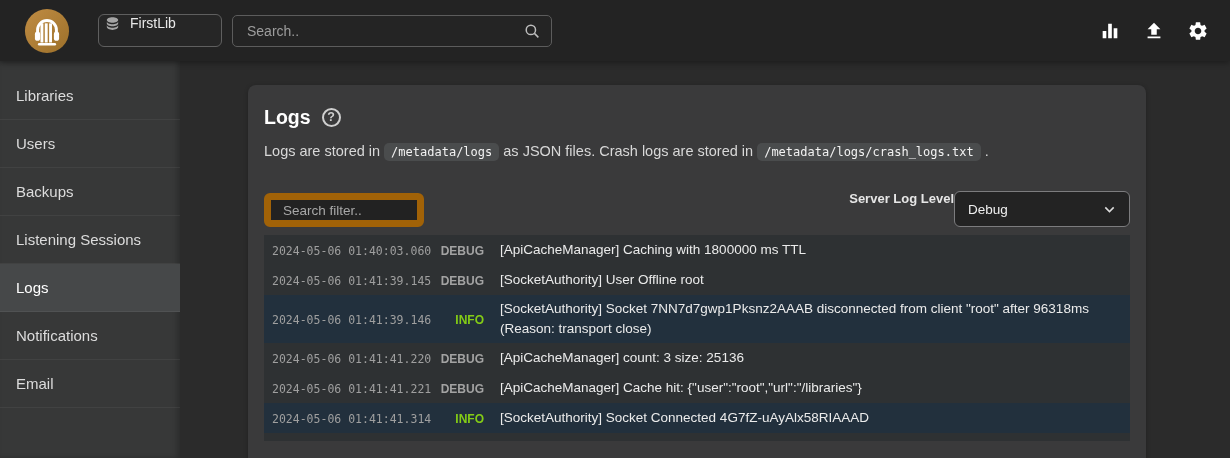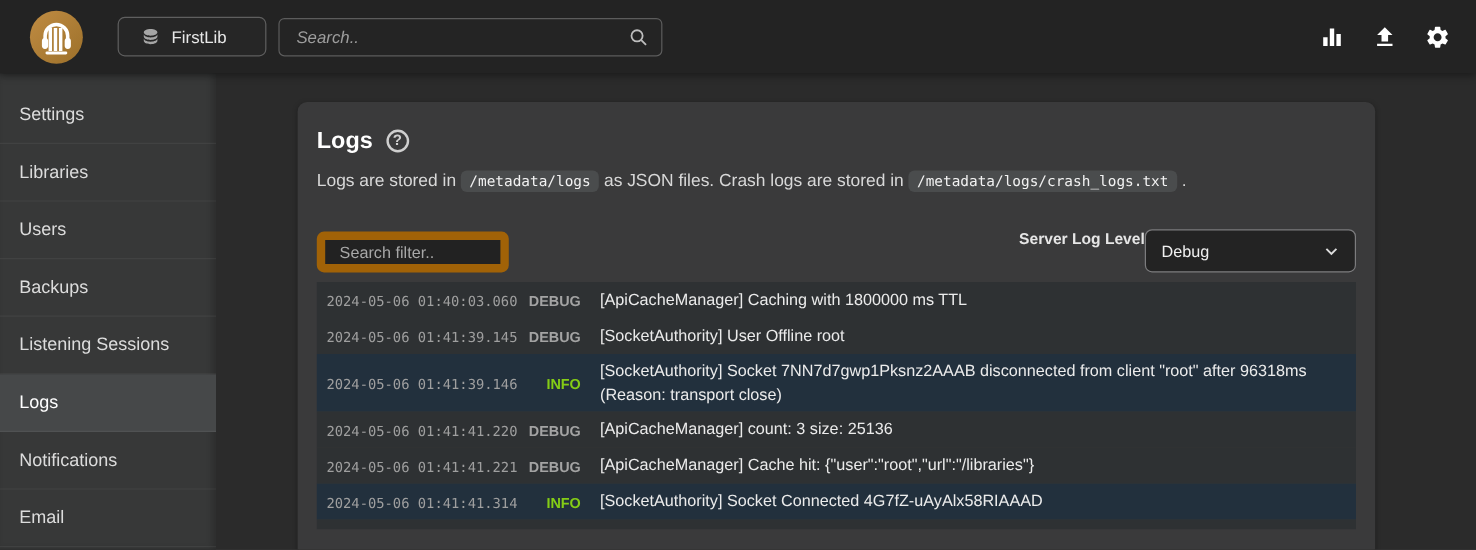--- a/index.html
+++ b/index.html
@@ -14,32 +14,32 @@
     font-family:"Liberation Sans","DejaVu Sans",sans-serif;color:#eaeaea;
   }
   
   .header{
     height:61px;background:var(--header-bg);display:flex;align-items:center;
     padding:0 20px 0 24px;box-shadow:0 2px 6px rgba(0,0,0,.35);position:relative;z-index:5;
   }
   .logo{width:46px;height:46px;flex:0 0 auto;}
   .app-title{font-size:19.5px;font-weight:500;color:#fff;margin:0 0 0 13px;letter-spacing:.3px;}
   .lib-btn{
-    margin-left:28px;height:33px;min-width:124px;display:flex;align-items:center;gap:9px;
-    background:#262626;border:1px solid #5f5f5f;border-radius:6px;padding:0 18px;
+    margin-left:28px;height:33px;min-width:124px;display:flex;align-items:flex-start;gap:9px;
+    background:#262626;border:1px solid #5f5f5f;border-radius:6px;padding:0 5px;
     color:#e8e8e8;font-size:14px;font-family:inherit;cursor:pointer;
   }
   .lib-btn svg{width:17px;height:17px;fill:#a5a5a5;}
   .searchbox{
     margin-left:10px;width:320px;height:32px;background:#242424;border:1px solid #5c5c5c;
     border-radius:5px;display:flex;align-items:center;padding:0 10px 0 12px;
   }
   .searchbox input{
     flex:1;background:transparent;border:none;outline:none;color:#7dd3fc;
-    font-size:14px;font-family:inherit;min-width:0;font-style:italic;
+    font-size:14px;font-family:inherit;min-width:0;
   }
   .searchbox input::placeholder{color:#9d9d9d;}
   .searchbox svg{width:18px;height:18px;stroke:#bdbdbd;flex:0 0 auto;}
   .header-spacer{flex:1;}
   .header-icons{display:flex;align-items:center;gap:20px;}
   .hicon{width:24px;height:24px;cursor:pointer;display:flex;align-items:center;justify-content:center;}
   .hicon svg{width:22px;height:22px;fill:#fff;}
   
   .bodywrap{display:flex;height:397px;}
   .sidebar{
@@ -151,23 +151,20 @@
       <svg viewBox="0 0 24 24">
           <path d="M19.14 12.94c.04-.3.06-.61.06-.94 0-.32-.02-.64-.07-.94l2.03-1.58c.18-.14.23-.41.12-.61l-1.92-3.32c-.12-.22-.37-.29-.59-.22l-2.39.96c-.5-.38-1.03-.7-1.62-.94l-.36-2.54c-.04-.24-.24-.41-.48-.41h-3.84c-.24 0-.43.17-.47.41l-.36 2.54c-.59.24-1.13.57-1.62.94l-2.39-.96c-.22-.08-.47 0-.59.22L2.74 8.87c-.12.21-.08.47.12.61l2.03 1.58c-.05.3-.09.63-.09.94s.02.64.07.94l-2.03 1.58c-.18.14-.23.41-.12.61l1.92 3.32c.12.22.37.29.59.22l2.39-.96c.5.38 1.03.7 1.62.94l.36 2.54c.05.24.24.41.48.41h3.84c.24 0 .44-.17.47-.41l.36-2.54c.59-.24 1.13-.56 1.62-.94l2.39.96c.22.08.47 0 .59-.22l1.92-3.32c.12-.22.07-.47-.12-.61l-2.01-1.58zM12 15.6c-1.98 0-3.6-1.62-3.6-3.6s1.62-3.6 3.6-3.6 3.6 1.62 3.6 3.6-1.62 3.6-3.6 3.6z"></path>
         </svg>
     </span>
   </div>
 </header>
 
 <div class="bodywrap">
   <aside class="sidebar">
       <div class="side-item">
-    <span>Settings</span>
-  </div>
-      <div class="side-item">
     <span>Libraries</span>
   </div>
       <div class="side-item">
     <span>Users</span>
   </div>
       <div class="side-item">
     <span>Backups</span>
   </div>
       <div class="side-item">
     <span>Listening Sessions</span>

